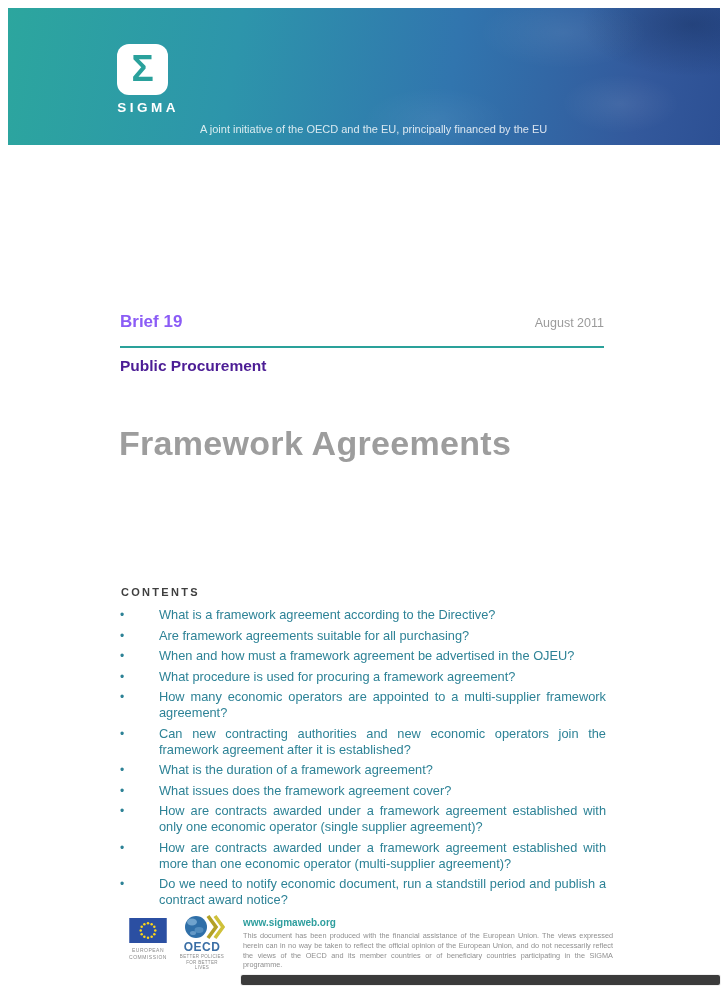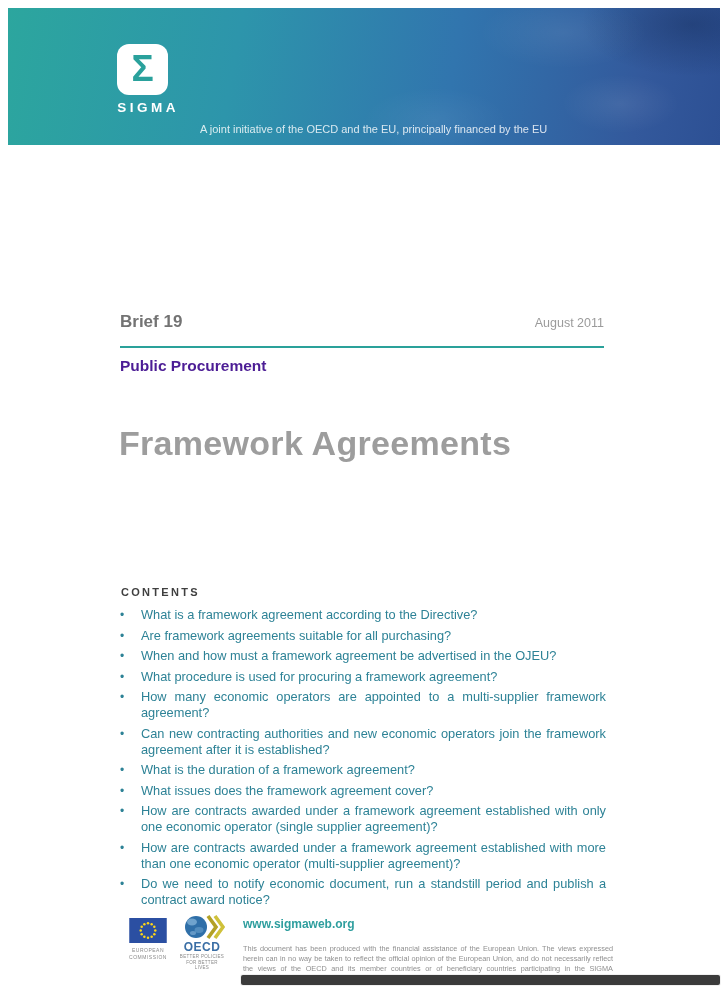--- a/index.html
+++ b/index.html
@@ -39,21 +39,21 @@
   .banner-subtitle{
     position:absolute;left:192px;top:75px;
     color:rgba(255,255,255,0.82);font-size:11px;font-weight:400;margin-top:40px;
   }
 
   
   .brief-row{
     position:absolute;left:120px;top:312px;width:484px;
     display:flex;justify-content:space-between;align-items:baseline;
   }
-  .brief-label{color:#737373;font-size:17px;font-weight:700;}
+  .brief-label{color:#8b5cf6;font-size:17px;font-weight:700;}
   .brief-date{color:#9b9b9b;font-size:12.5px;}
   .teal-rule{
     position:absolute;left:120px;top:346px;width:484px;height:2px;
     background:#2aa19a;
   }
   .brief-category{
     position:absolute;left:120px;top:357px;
     color:#4c1d95;font-size:15.5px;font-weight:700;
   }
 
@@ -71,43 +71,43 @@
   .toc{
     position:absolute;left:120px;top:607px;width:486px;
   }
   .toc-item{
     display:flex;margin-bottom:4.5px;
     color:#2d8296;font-size:12.8px;line-height:16px;
   }
   .toc-bullet{
     width:21px;flex:0 0 21px;font-size:12px;line-height:16px;color:#2d8296;
   }
-  .toc-text{flex:1;text-align:justify;}
+  .toc-text{flex:1;text-align:justify;margin-left:18px;}
 
   
   .eu-logo{position:absolute;left:129px;top:918px;width:38px;}
   .eu-caption{
     position:absolute;left:123px;top:947px;width:50px;text-align:center;
     color:#8a8a8a;font-size:5px;letter-spacing:0.5px;line-height:6.5px;
   }
   .oecd-logo{position:absolute;left:181px;top:913px;width:44px;height:32px;}
   .oecd-wordmark{
     position:absolute;left:181px;top:941px;width:42px;text-align:center;
     color:#3a6ea5;font-size:12px;font-weight:700;letter-spacing:0.5px;line-height:12px;
   }
   .oecd-caption{
     position:absolute;left:179px;top:954px;width:46px;text-align:center;
     color:#8a8a8a;font-size:4.5px;letter-spacing:0.3px;line-height:5.5px;
   }
   .footer-textblock{
     position:absolute;left:243px;top:917px;width:370px;
   }
   .footer-link{
-    color:#2e9e9e;font-size:12px;font-weight:700;text-decoration:none;display:block;
-    margin-bottom:13px;
+    color:#2e9e9e;font-size:10px;font-weight:700;text-decoration:none;display:block;
+    margin-bottom:3px;
   }
   .footer-disclaimer{
     color:#8f8f8f;font-size:7.3px;line-height:9.8px;text-align:justify;
   }
 
   .bottom-bar{
     position:absolute;left:241px;top:975px;width:479px;height:10px;
     background:#3b3b3b;border-radius:2px;
     box-shadow:0 0 0 1px rgba(0,0,0,0.06);
   }

